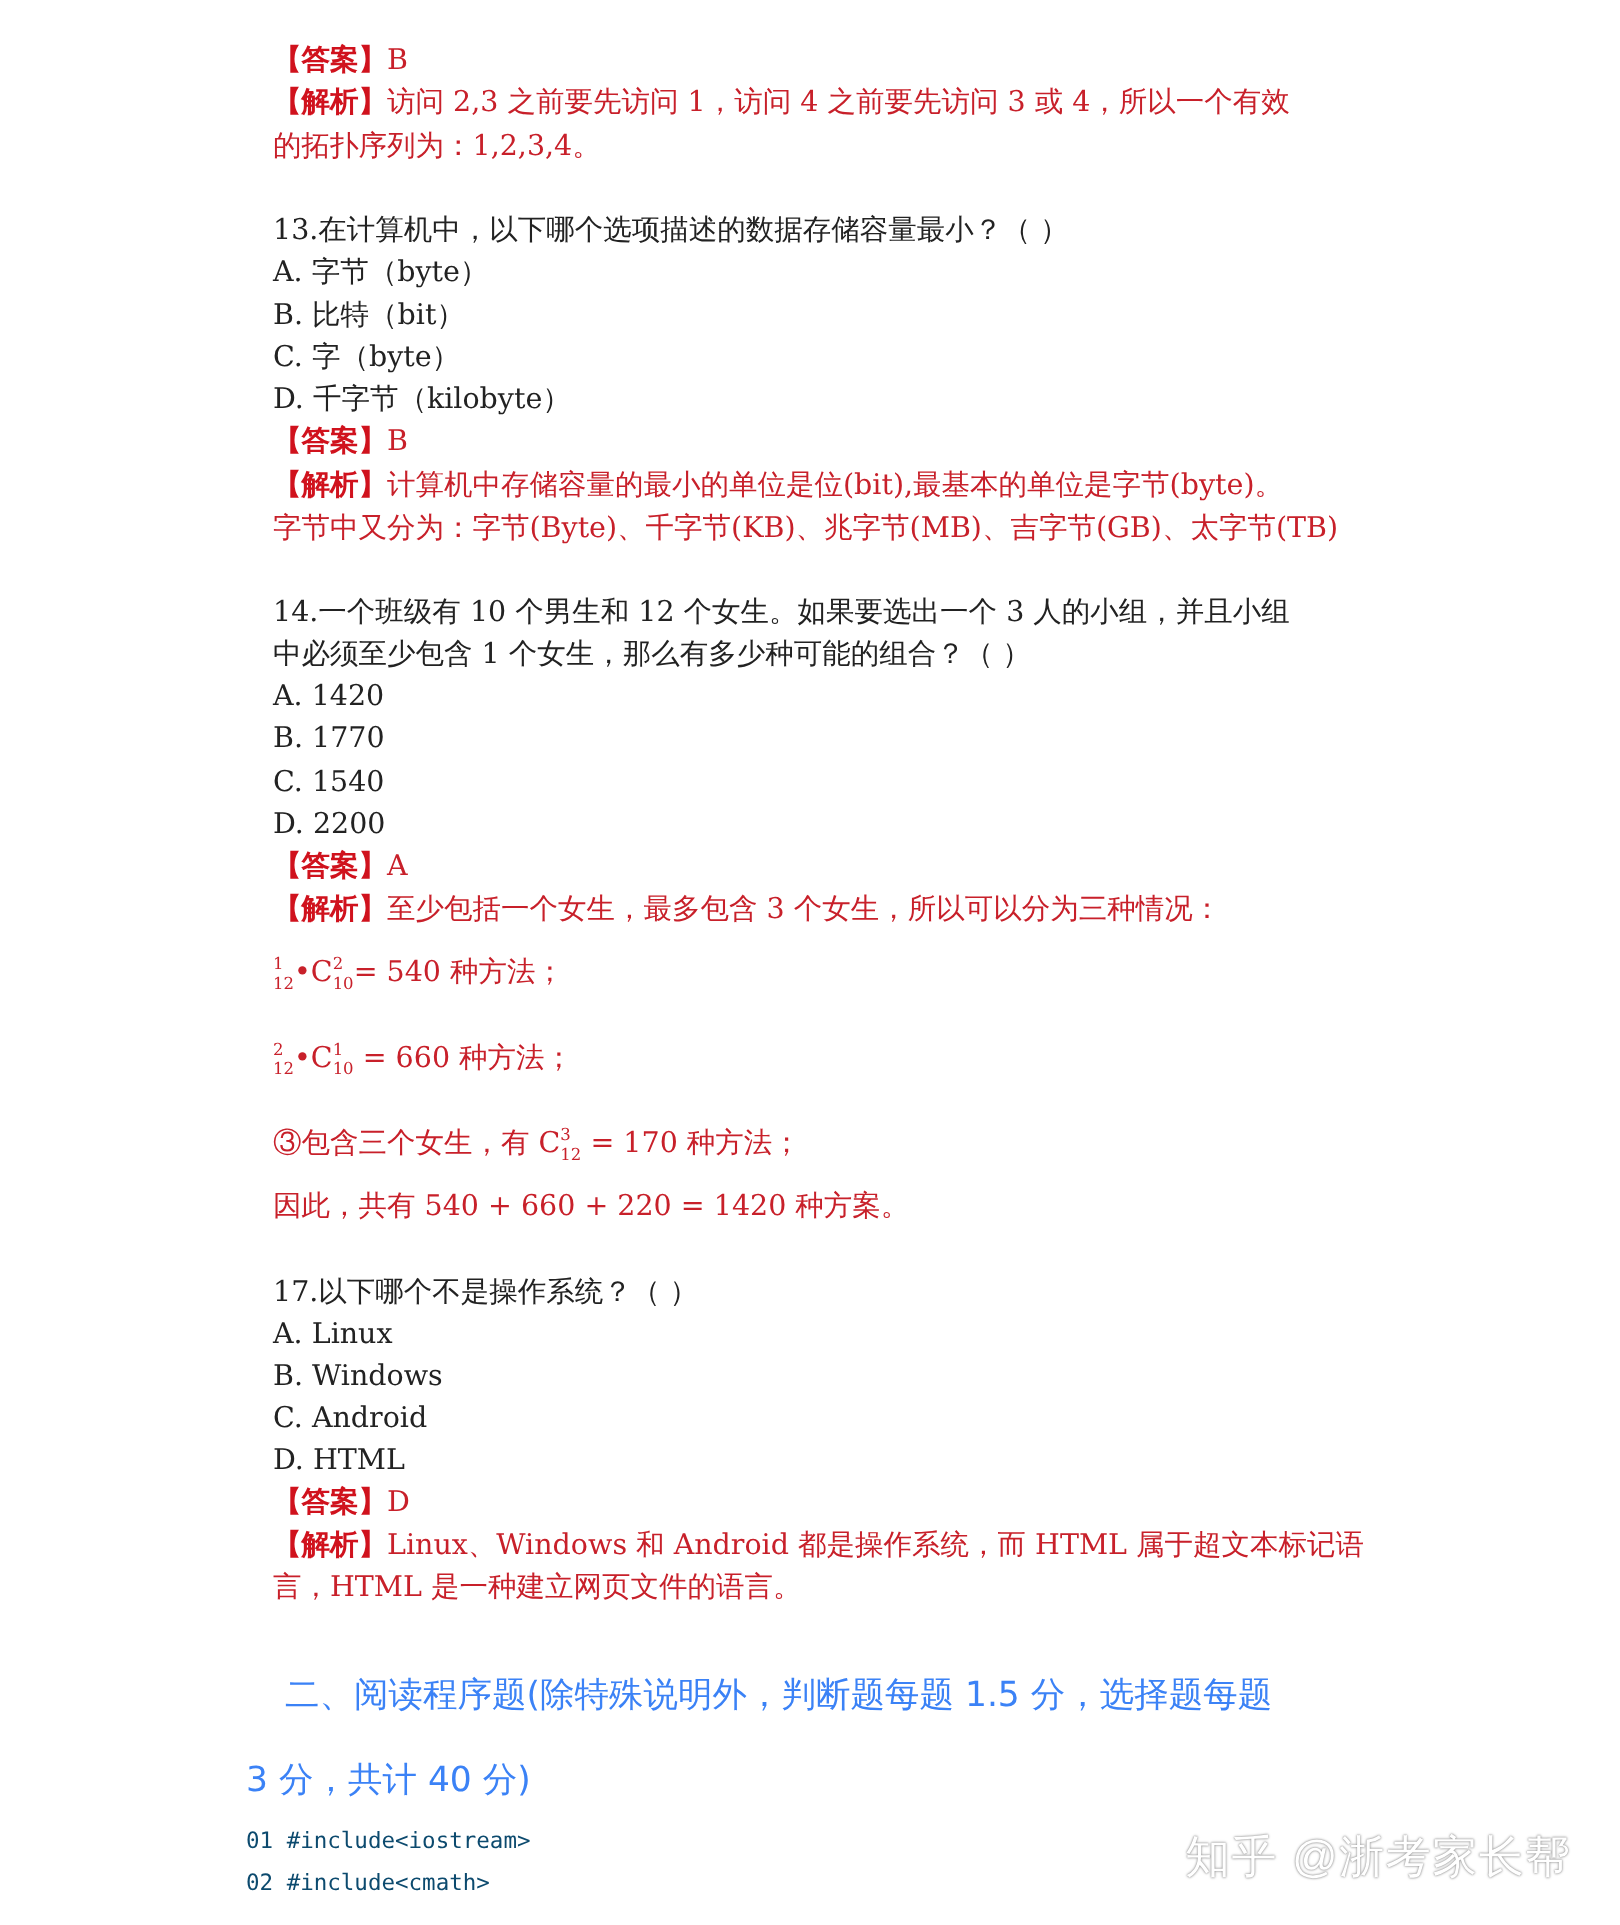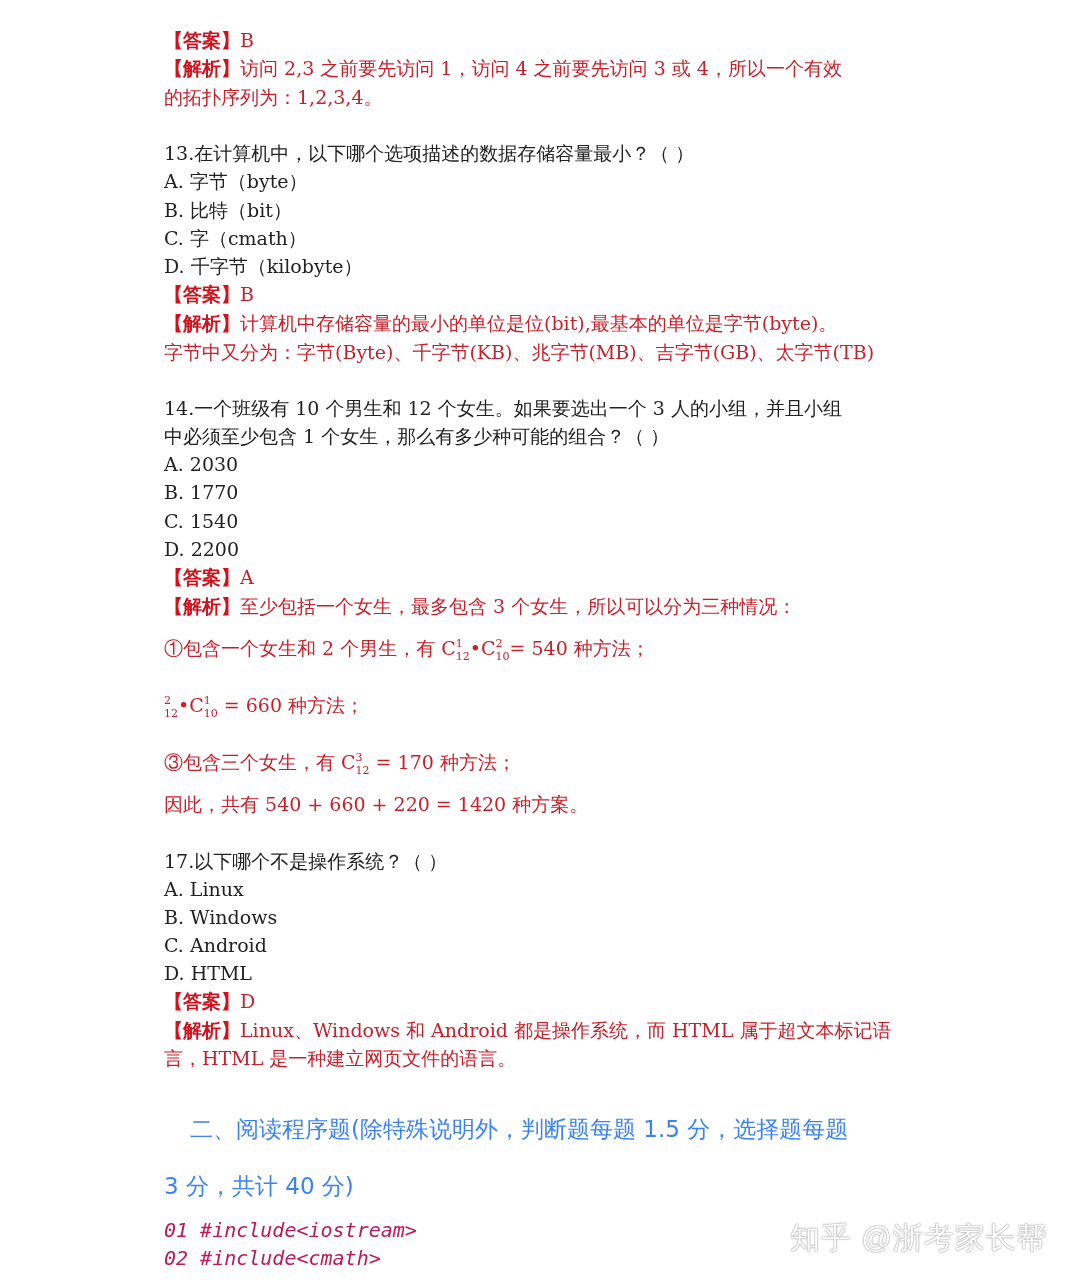--- a/index.html
+++ b/index.html
@@ -1,70 +1,70 @@
 <!DOCTYPE html>
 <html><head>
 <meta charset="utf-8">
 <style>
   html, body { margin: 0; padding: 0; }
   body {
     width: 1080px; height: 1283px; background: #ffffff; position: relative; overflow: hidden;
     font-family: "DejaVu Serif", "Liberation Serif", serif;
   }
-  .line { position: absolute; left: 164px; white-space: nowrap; font-size: 19px; line-height: 28px; }
+  .line { position: absolute; left: 182px; white-space: nowrap; font-size: 19px; line-height: 28px; }
   .q { color: #222222; }
   .r { color: #c8202a; }
   .br { color: #d0121d; font-weight: bold; }
   .sup { position: relative; display: inline-block; width: 14px; font-size: 11px; line-height: 11px; vertical-align: middle; }
   .sup .t { display: block; }
   .sup .b { display: block; margin-top: 2px; }
   .heading { position: absolute; white-space: nowrap; font-size: 23px; color: #3b82f6; font-family: "DejaVu Sans", sans-serif; }
-  .code { position: absolute; left: 164px; font-family: "DejaVu Sans Mono", monospace; font-size: 20px; color: #be185d; white-space: nowrap; font-style: italic; }
+  .code { position: absolute; left: 164px; font-family: "DejaVu Sans Mono", monospace; font-size: 15px; color: #0c4a6e; white-space: nowrap; }
   .watermark { position: absolute; left: 790px; top: 1218px; font-size: 30px; color: #ffffff; font-family: Liberation Sans, sans-serif;
     text-shadow: 0 0 2px #999, 0 0 1px #888; letter-spacing: 1px; }
 </style>
 </head>
 <body>
 
 <div class="line" style="top:26px">
   <span class="br">【答案】</span><span class="r">B</span>
 </div>
 <div class="line" style="top:54px">
   <span class="br">【解析】</span><span class="r">访问 2,3 之前要先访问 1，访问 4 之前要先访问 3 或 4，所以一个有效</span>
 </div>
 <div class="line r" style="top:83px">的拓扑序列为：1,2,3,4。</div>
 
 <div class="line q" style="top:139px">13.在计算机中，以下哪个选项描述的数据存储容量最小？（ ）</div>
 <div class="line q" style="top:167px">A.  字节（byte）</div>
 <div class="line q" style="top:196px">B.  比特（bit）</div>
-<div class="line q" style="top:224px">C.  字（cmath）</div>
+<div class="line q" style="top:224px">C.  字（byte）</div>
 <div class="line q" style="top:252px">D.  千字节（kilobyte）</div>
 <div class="line" style="top:280px">
   <span class="br">【答案】</span><span class="r">B</span>
 </div>
 <div class="line" style="top:309px">
   <span class="br">【解析】</span><span class="r">计算机中存储容量的最小的单位是位(bit),最基本的单位是字节(byte)。</span>
 </div>
 <div class="line r" style="top:338px">字节中又分为：字节(Byte)、千字节(KB)、兆字节(MB)、吉字节(GB)、太字节(TB)</div>
 
 <div class="line q" style="top:394px">14.一个班级有 10 个男生和 12 个女生。如果要选出一个 3 人的小组，并且小组</div>
 <div class="line q" style="top:422px">中必须至少包含 1 个女生，那么有多少种可能的组合？（ ）</div>
-<div class="line q" style="top:450px">A.  2030</div>
+<div class="line q" style="top:450px">A.  1420</div>
 <div class="line q" style="top:478px">B.  1770</div>
 <div class="line q" style="top:507px">C.  1540</div>
 <div class="line q" style="top:535px">D.  2200</div>
 <div class="line" style="top:563px">
   <span class="br">【答案】</span><span class="r">A</span>
 </div>
 <div class="line" style="top:592px">
   <span class="br">【解析】</span><span class="r">至少包括一个女生，最多包含 3 个女生，所以可以分为三种情况：</span>
 </div>
 
 <div class="line r" style="top:634px">
-  <span>①包含一个女生和 2 个男生，有 C</span><span class="sup"><span class="t">1</span><span class="b">12</span></span><span>•C</span><span class="sup"><span class="t">2</span><span class="b">10</span></span><span>= 540 种方法；</span>
+  <span class="sup"><span class="t">1</span><span class="b">12</span></span><span>•C</span><span class="sup"><span class="t">2</span><span class="b">10</span></span><span>= 540 种方法；</span>
 </div>
 <div class="line r" style="top:691px">
   <span class="sup"><span class="t">2</span><span class="b">12</span></span><span>•C</span><span class="sup"><span class="t">1</span><span class="b">10</span></span><span> = 660 种方法；</span>
 </div>
 <div class="line r" style="top:748px">
   <span>③包含三个女生，有 C</span><span class="sup"><span class="t">3</span><span class="b">12</span></span><span> = 170 种方法；</span>
 </div>
 <div class="line r" style="top:790px">因此，共有 540 + 660 + 220 = 1420 种方案。</div>
 
 <div class="line q" style="top:847px">17.以下哪个不是操作系统？（ ）</div>

